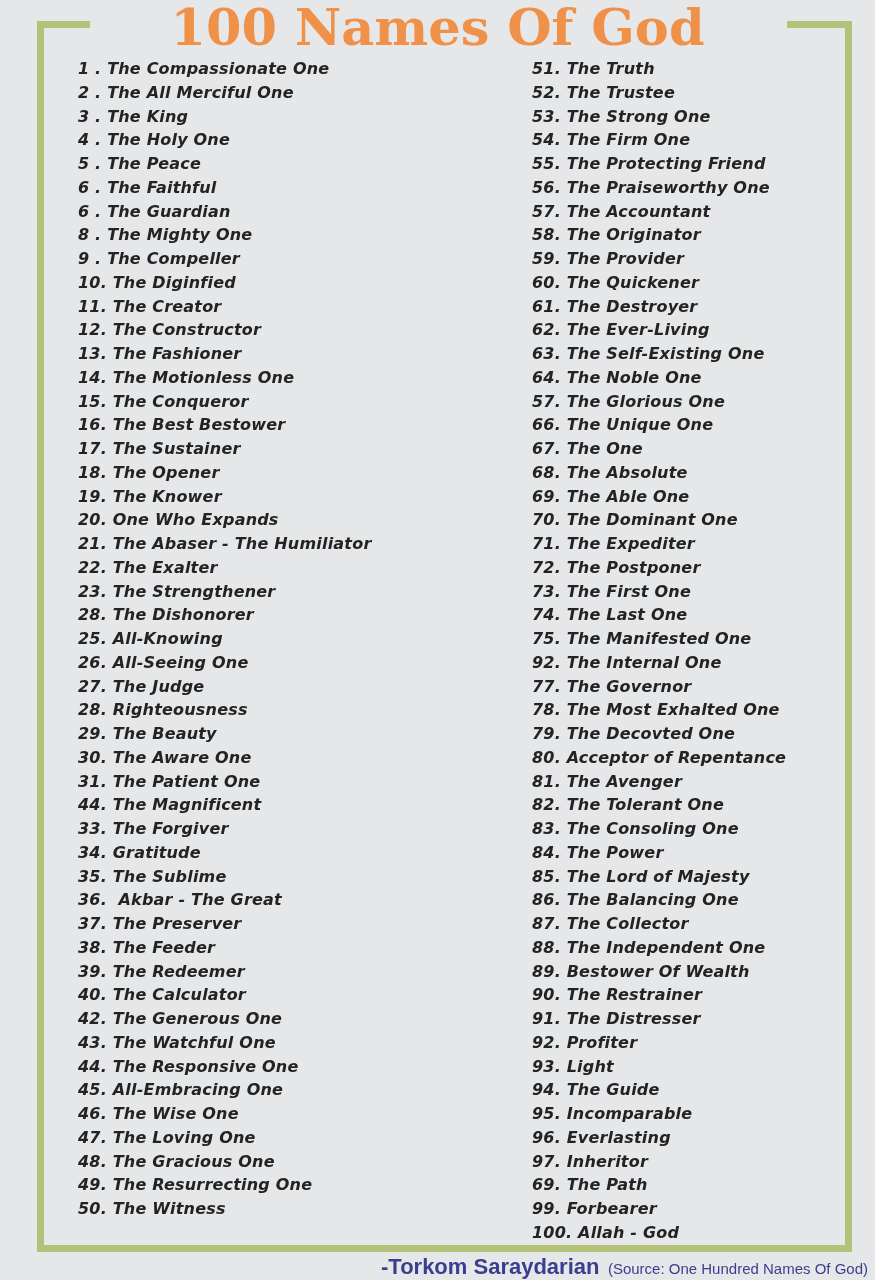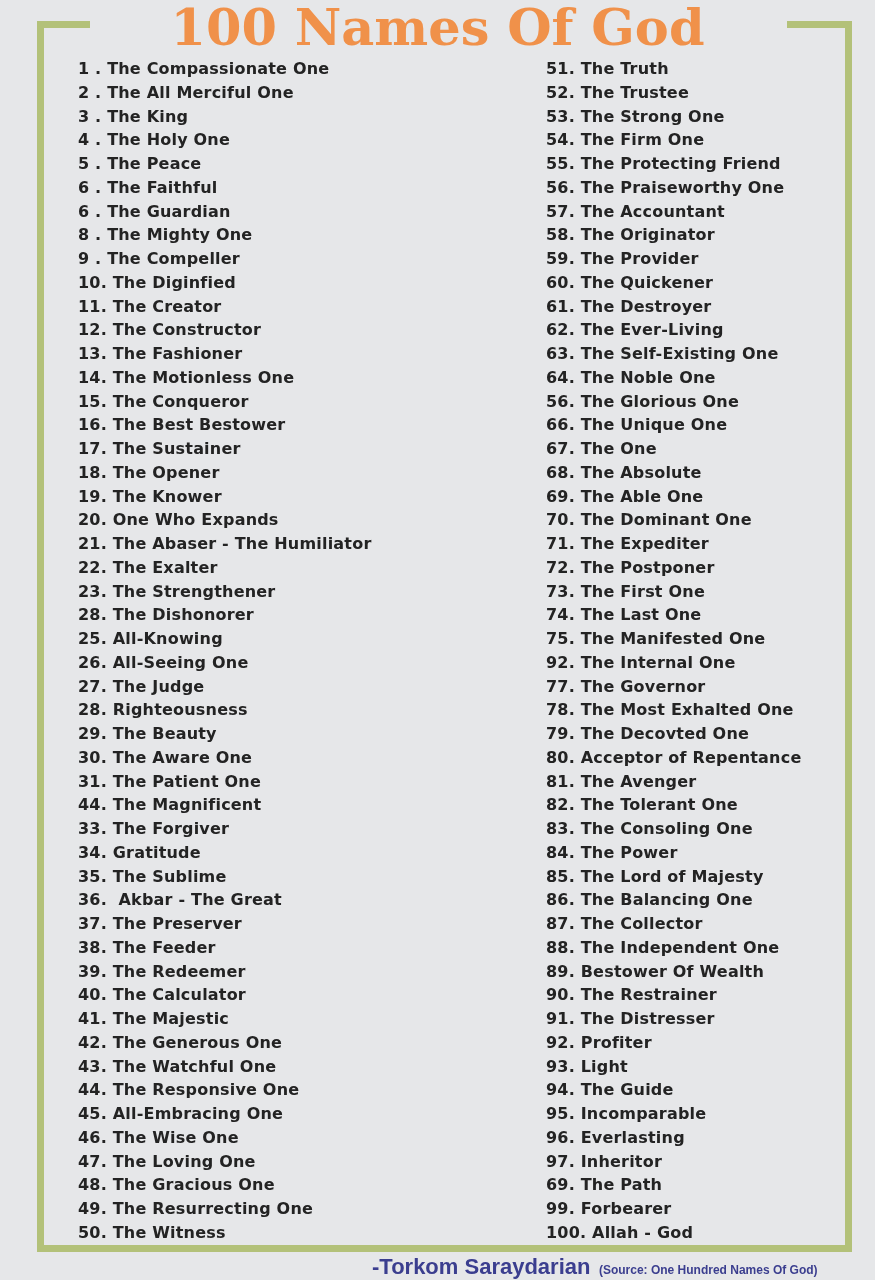--- a/index.html
+++ b/index.html
@@ -56,23 +56,24 @@
       color: #f0914a;
       letter-spacing: 0px;
       transform: scaleX(1.02);
     }
     .col {
       position: absolute;
       top: 57px;
       margin: 0;
       padding: 0;
       list-style: none;
+      font-style: italic;
     }
     .col-left { left: 78px; }
-    .col-right { left: 546px; }
+    .col-right { left: 532px; }
     .col li {
       height: 23.75px;
       line-height: 23.75px;
       font-family: "DejaVu Sans", sans-serif;
       font-weight: bold;
       font-size: 16px;
       color: #232323;
       white-space: pre;
       letter-spacing: 0.2px;
     }
@@ -82,25 +83,26 @@
       height: 28px;
       white-space: nowrap;
       color: #3b3e8f;
     }
     .author {
       font-family: "Liberation Sans", sans-serif;
       font-weight: bold;
       font-size: 22px;
       line-height: 28px;
       vertical-align: baseline;
+      margin-left: 9px;
     }
     .source {
       font-family: "Liberation Sans", sans-serif;
-      font-weight: bold;
-      font-size: 12px;
+      font-weight: normal;
+      font-size: 15px;
       margin-left: 4px;
       vertical-align: baseline;
     }
   </style>
 </head>
 <body>
 
 <div class="frame-left"></div>
 <div class="frame-right"></div>
 <div class="frame-bottom"></div>
@@ -143,21 +145,20 @@
     <li>31. The Patient One</li>
     <li>44. The Magnificent</li>
     <li>33. The Forgiver</li>
     <li>34. Gratitude</li>
     <li>35. The Sublime</li>
     <li>36.  Akbar - The Great</li>
     <li>37. The Preserver</li>
     <li>38. The Feeder</li>
     <li>39. The Redeemer</li>
     <li>40. The Calculator</li>
-    <li>41. The Majestic</li>
     <li>42. The Generous One</li>
     <li>43. The Watchful One</li>
     <li>44. The Responsive One</li>
     <li>45. All-Embracing One</li>
     <li>46. The Wise One</li>
     <li>47. The Loving One</li>
     <li>48. The Gracious One</li>
     <li>49. The Resurrecting One</li>
     <li>50. The Witness</li>
   </ul>
@@ -169,21 +170,21 @@
     <li>55. The Protecting Friend</li>
     <li>56. The Praiseworthy One</li>
     <li>57. The Accountant</li>
     <li>58. The Originator</li>
     <li>59. The Provider</li>
     <li>60. The Quickener</li>
     <li>61. The Destroyer</li>
     <li>62. The Ever-Living</li>
     <li>63. The Self-Existing One</li>
     <li>64. The Noble One</li>
-    <li>56. The Glorious One</li>
+    <li>57. The Glorious One</li>
     <li>66. The Unique One</li>
     <li>67. The One</li>
     <li>68. The Absolute</li>
     <li>69. The Able One</li>
     <li>70. The Dominant One</li>
     <li>71. The Expediter</li>
     <li>72. The Postponer</li>
     <li>73. The First One</li>
     <li>74. The Last One</li>
     <li>75. The Manifested One</li>

